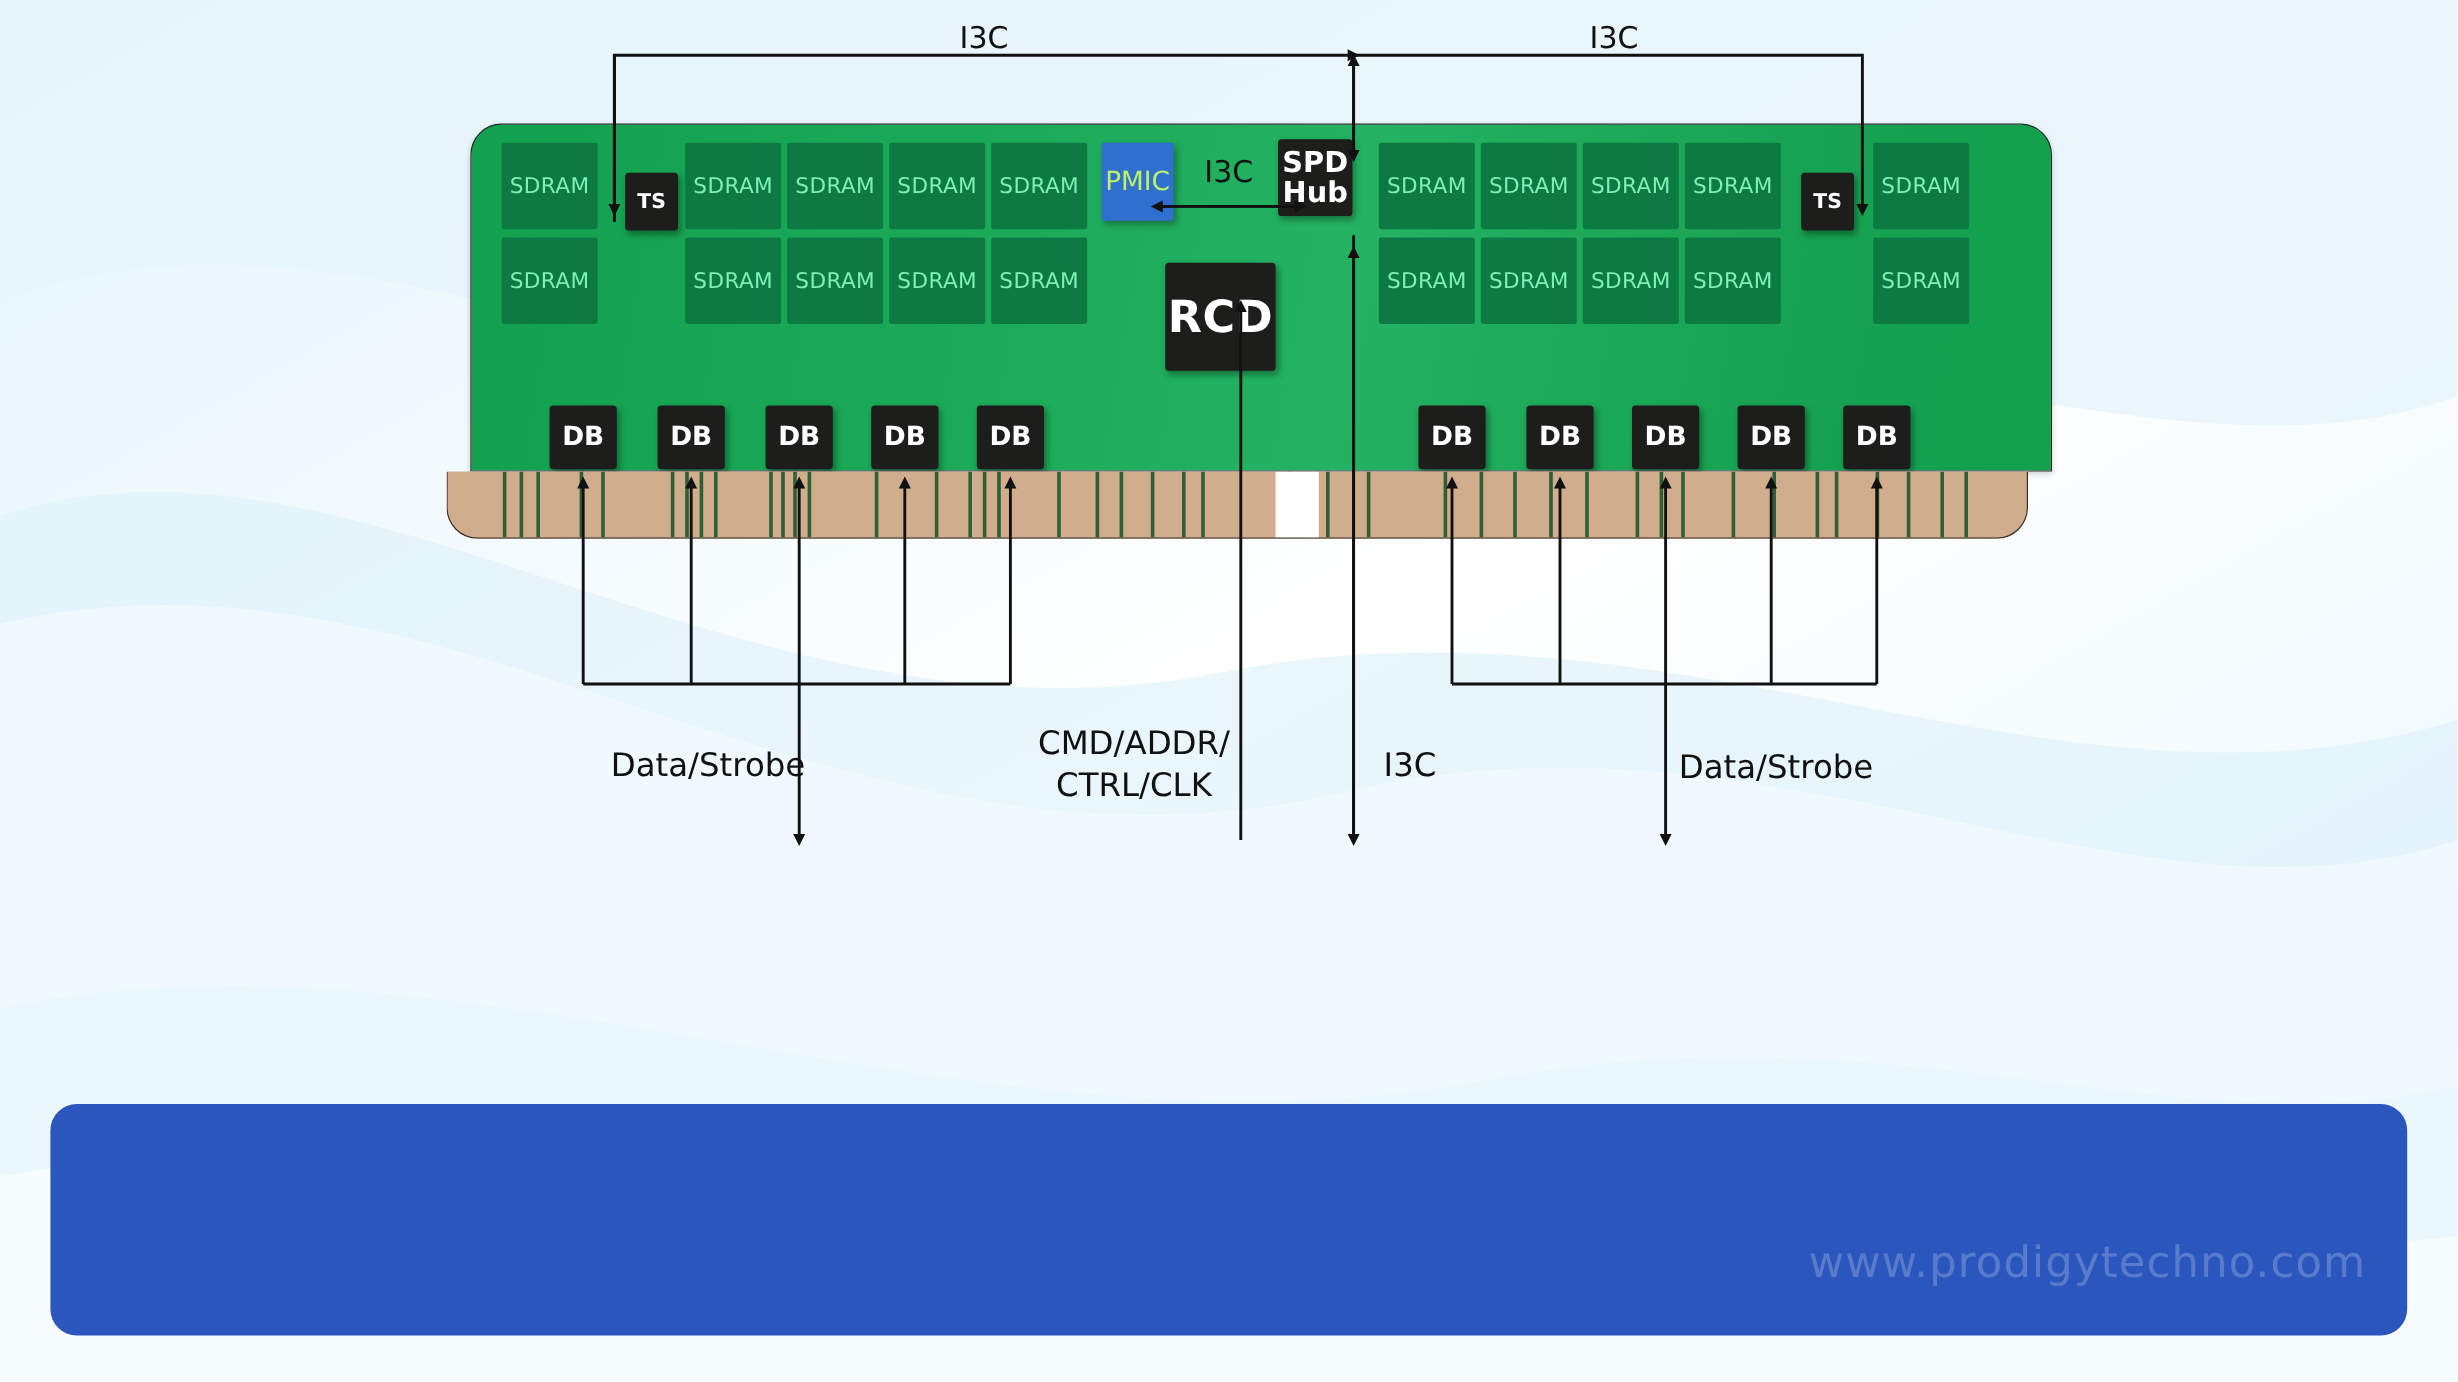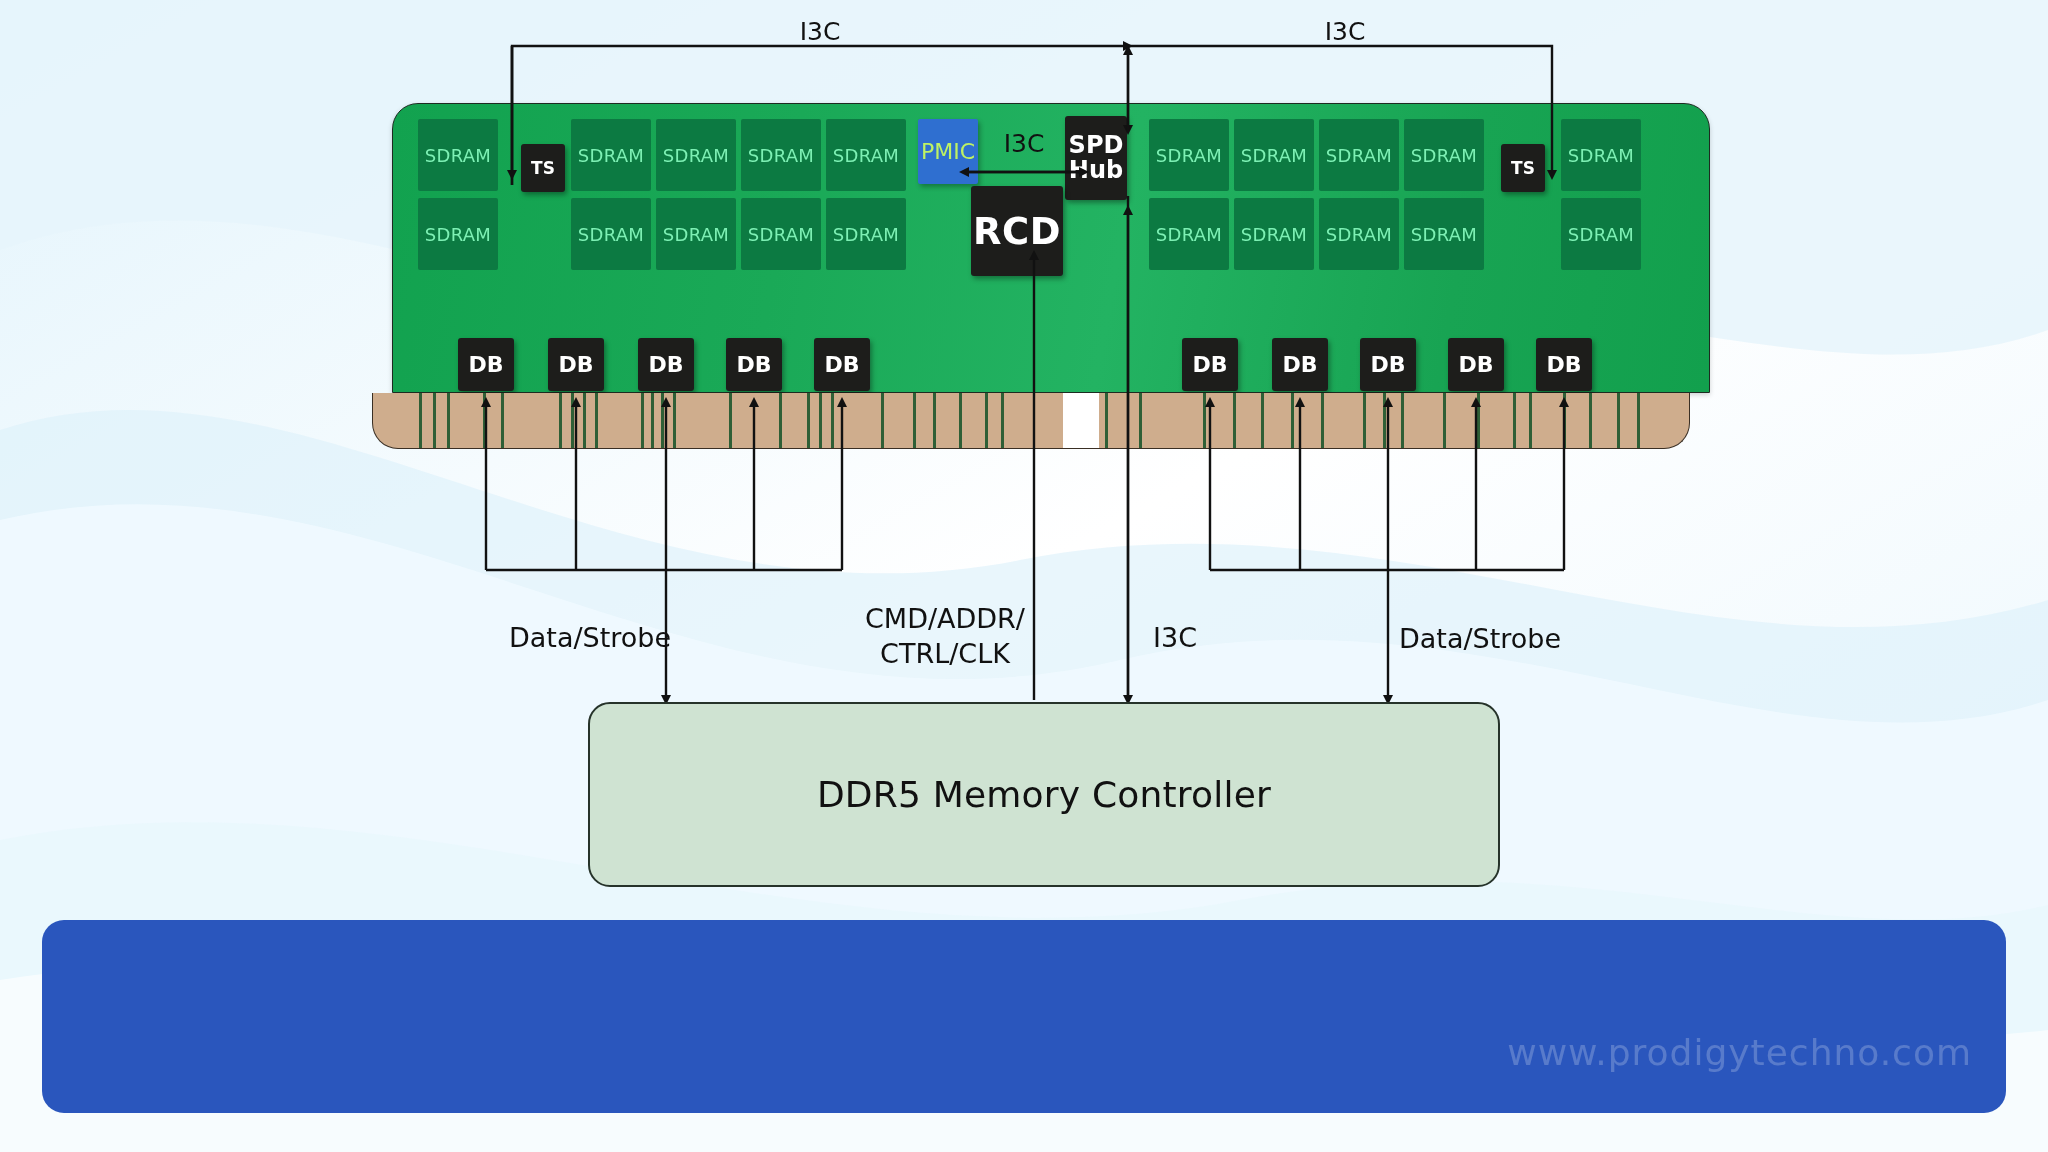--- a/index.html
+++ b/index.html
@@ -38,21 +38,21 @@
     color:#ffffff;
     display:flex; align-items:center; justify-content:center;
     text-align:center;
     border-radius:3px;
     box-shadow: 2px 3px 5px rgba(0,0,0,.35);
     font-weight:700;
   }
   .ts   { font-size:17px; }
   .db   { font-size:22px; }
   .spd  { font-size:24px; line-height:1.05; font-weight:700; }
-  .rcd  { font-size:37px; font-weight:700; letter-spacing:.5px; }
+  .rcd  { font-size:37px; font-weight:700; letter-spacing:.5px;margin-top:33px; }
   .pmic {
     position:absolute; background:#2f6fd0; color:#bef264;
     display:flex;align-items:center;justify-content:center;
     font-size:22px; font-weight:400; border-radius:2px;
     box-shadow: 2px 3px 5px rgba(0,0,0,.3);
   }
 
   
   #fingers {
     position:absolute; left:372px; top:393px; width:1318px; height:56px;
@@ -153,21 +153,21 @@
     <div class="sdram" style="left:263px; top:94px; width:80px; height:72px;">SDRAM</div>
 
     <div class="sdram" style="left:348px; top:15px; width:80px; height:72px;">SDRAM</div>
     <div class="sdram" style="left:348px; top:94px; width:80px; height:72px;">SDRAM</div>
 
     <div class="sdram" style="left:433px; top:15px; width:80px; height:72px;">SDRAM</div>
     <div class="sdram" style="left:433px; top:94px; width:80px; height:72px;">SDRAM</div>
 
     <div class="pmic" style="left:525px; top:15px; width:60px; height:65px;">PMIC</div>
 
-    <div class="chip-dark spd" style="left:672px; top:12px; width:62px; height:84px; flex-direction:column;">
+    <div class="chip-dark spd" style="left:672px; top:12px; width:62px; height:64px; flex-direction:column;">
       <span style="display:block">SPD</span>
       <span style="display:block">Hub</span>
     </div>
 
     <div class="chip-dark rcd" style="left:578px; top:82px; width:92px; height:90px;">RCD</div>
 
     <div class="sdram" style="left:756px; top:15px; width:80px; height:72px;">SDRAM</div>
     <div class="sdram" style="left:756px; top:94px; width:80px; height:72px;">SDRAM</div>
 
     <div class="sdram" style="left:841px; top:15px; width:80px; height:72px;">SDRAM</div>
@@ -295,23 +295,20 @@
     <text class="wtext" x="820" y="40" text-anchor="middle">I3C</text>
     <text class="wtext" x="1345" y="40" text-anchor="middle">I3C</text>
     <text class="wtext" x="1024" y="152" text-anchor="middle">I3C</text>
     <text class="wtext-b" x="590" y="647" text-anchor="middle">Data/Strobe</text>
     <text class="wtext-b" x="945" y="628" text-anchor="middle">CMD/ADDR/</text>
     <text class="wtext-b" x="945" y="663" text-anchor="middle">CTRL/CLK</text>
     <text class="wtext-b" x="1153" y="647" text-anchor="start">I3C</text>
     <text class="wtext-b" x="1480" y="648" text-anchor="middle">Data/Strobe</text>
   </svg>
 
-  <div id="mc">
-    <span class="label">DDR5 Memory Controller</span>
-  </div>
 
   <div id="banner">
 
 
     <div id="watermark-url">www.prodigytechno.com</div>
   </div>
 
 </div>
 
 </body></html>

